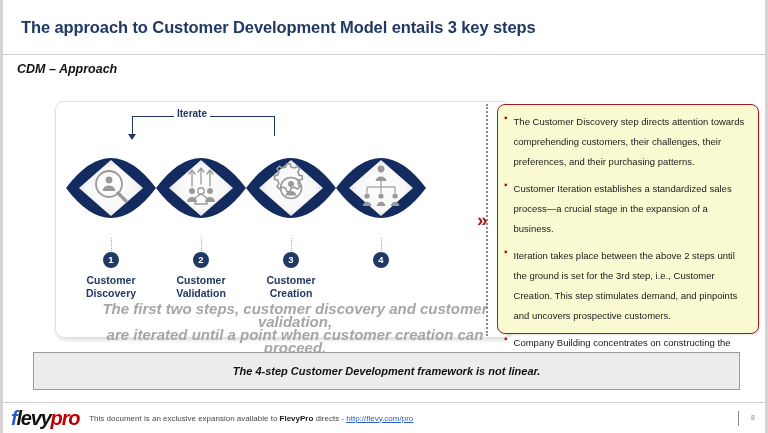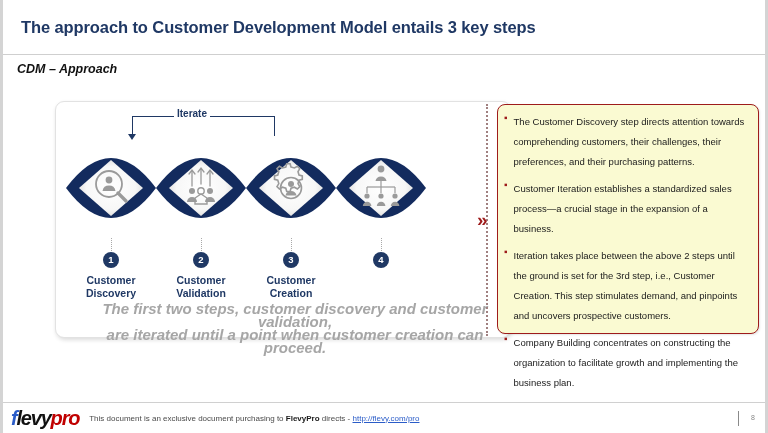--- a/index.html
+++ b/index.html
@@ -409,21 +409,24 @@
     <div class="note-item">
       <span class="note-bullet">▪</span>
       <span class="note-text">Iteration takes place between the above 2 steps until the ground is set for the 3rd step, i.e., Customer Creation.  This step stimulates demand, and pinpoints and uncovers prospective customers.</span>
     </div>
     <div class="note-item">
       <span class="note-bullet">▪</span>
       <span class="note-text">Company Building concentrates on constructing the organization to facilitate growth and implementing the business plan.</span>
     </div>
   </div>
 
+  <div class="banner">
+    <div class="banner-text">The 4-step Customer Development framework is not linear.</div>
+  </div>
 
   <div class="footer">
     <div class="logo"><span class="f">f</span><span class="levy">levy</span><span class="pro">pro</span></div>
-    <div class="footer-text"><span>This document is an exclusive document purchasing to </span><b>FlevyPro</b><span> directs - </span><span class="footer-link">http://flevy.com/pro</span></div>
+    <div class="footer-text"><span>This document is an exclusive expansion available to </span><b>FlevyPro</b><span> directs - </span><span class="footer-link">http://flevy.com/pro</span></div>
     <div class="page-sep"></div>
     <div class="page-num">8</div>
   </div>
 
 </div>
 
 </body></html>

